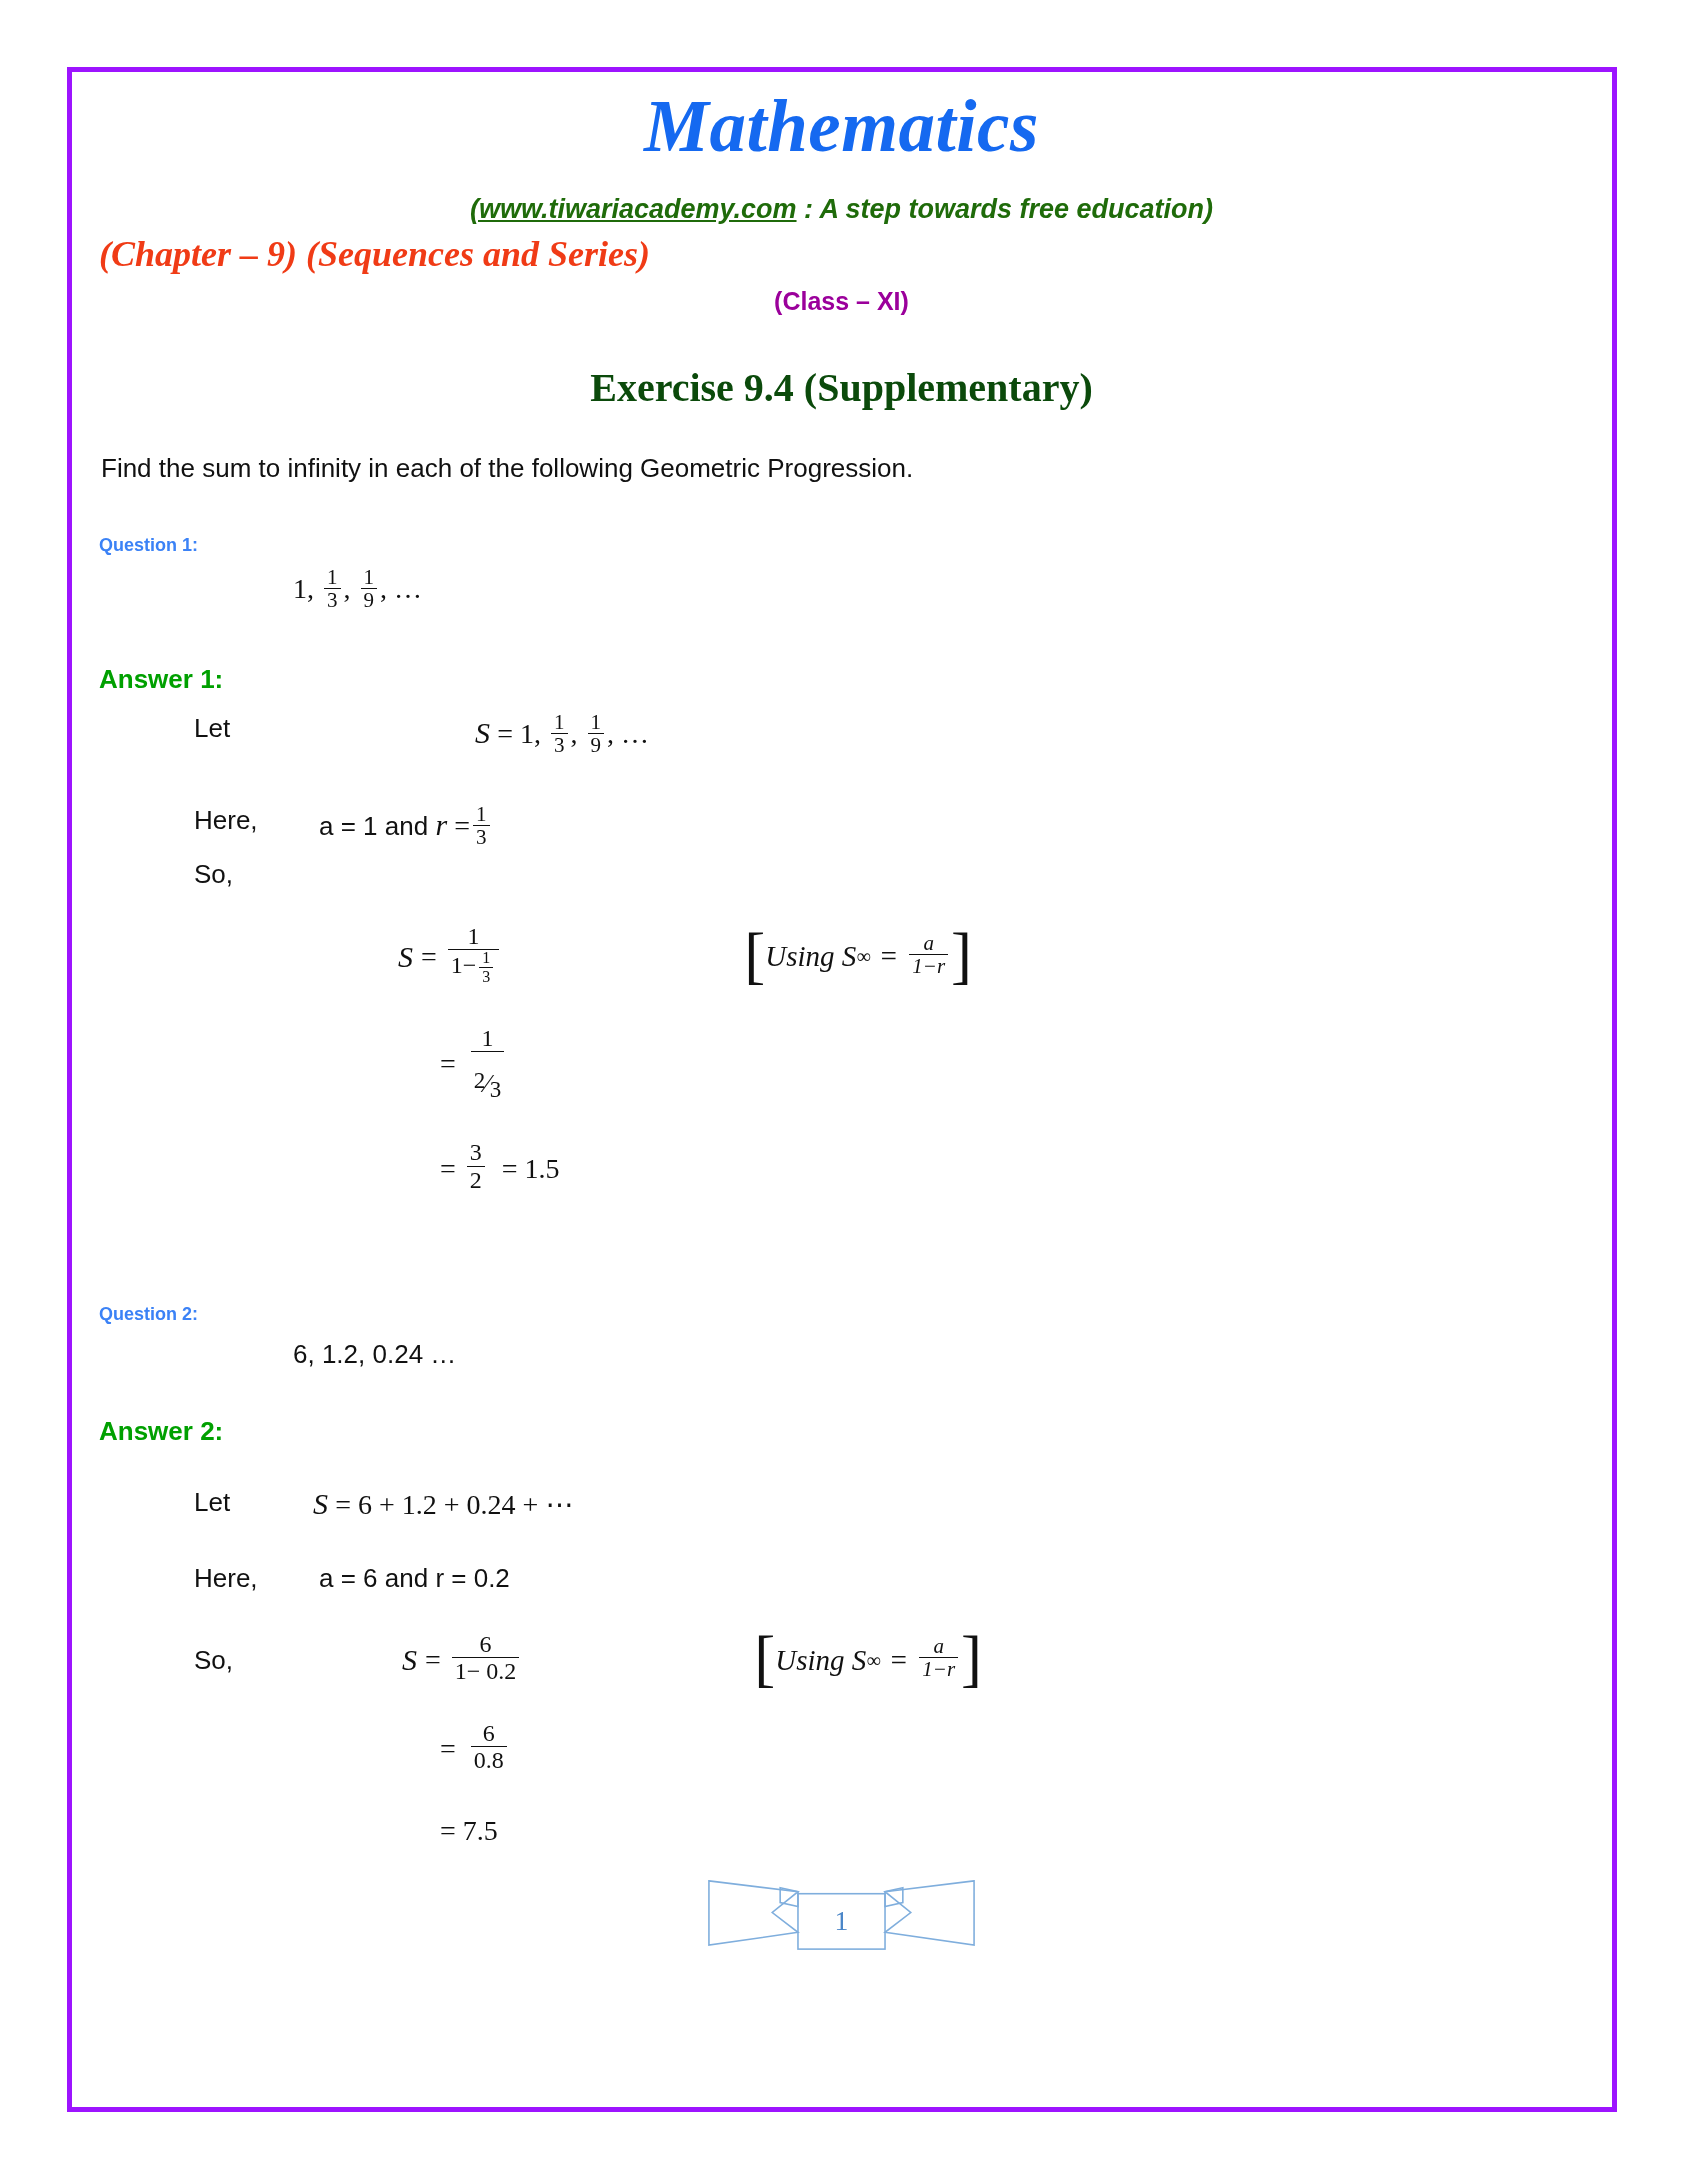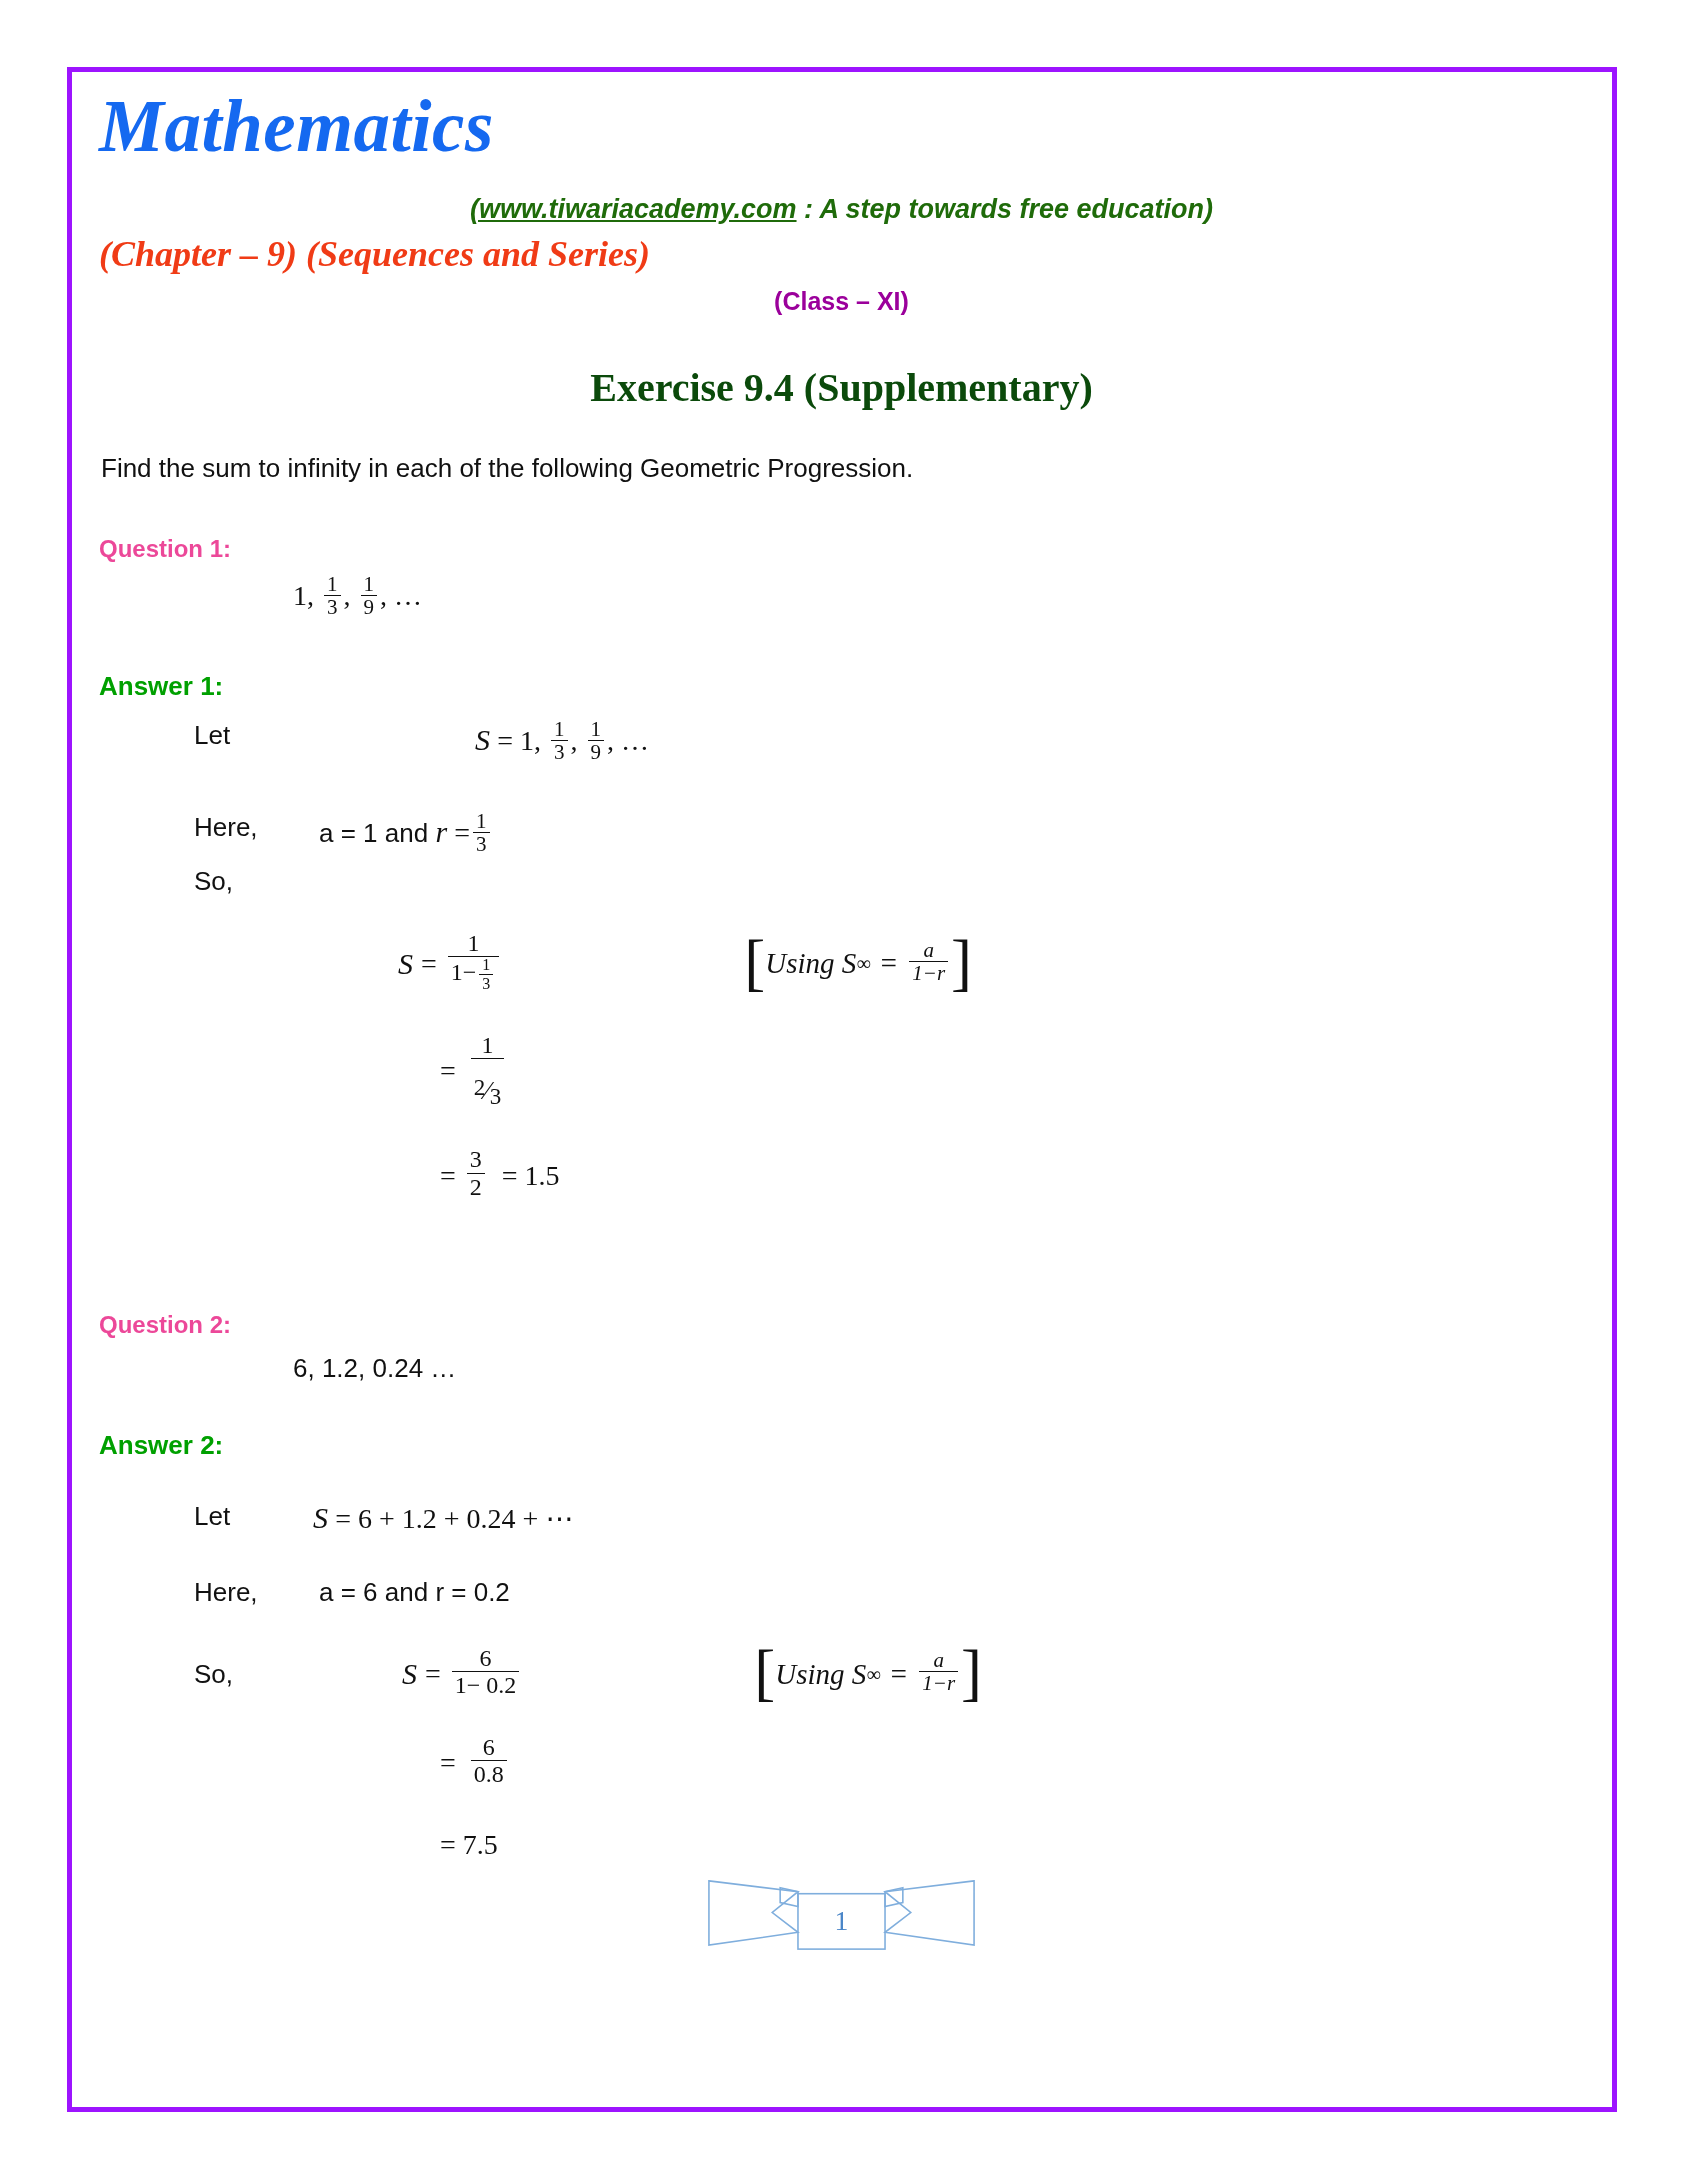--- a/index.html
+++ b/index.html
@@ -27,20 +27,21 @@
 
   .content {
     position: absolute;
     left: 99px;
     top: 89px;
     width: 1485px;
   }
 
   
   .doc-title {
+    text-align: center;
     font-family: "Liberation Serif", serif;
     font-style: italic;
     font-weight: bold;
     font-size: 73px;
     color: #1569F0;
     letter-spacing: 0.5px;
     line-height: 1.05;
   }
 
   .site-line {
@@ -81,23 +82,23 @@
 
   .instruction {
     font-size: 26px;
     color: #111111;
     margin-top: 42px;
     margin-left: 2px;
   }
 
   
   .q-label {
-    font-size: 24px;
-    font-weight: bold;
-    color: #ec4899;
+    font-size: 18px;
+    font-weight: bold;
+    color: #3b82f6;
   }
   .a-label {
     font-size: 26px;
     font-weight: bold;
     color: #00A000;
   }
 
   .q-body {
     font-size: 26px;
     color: #111111;

